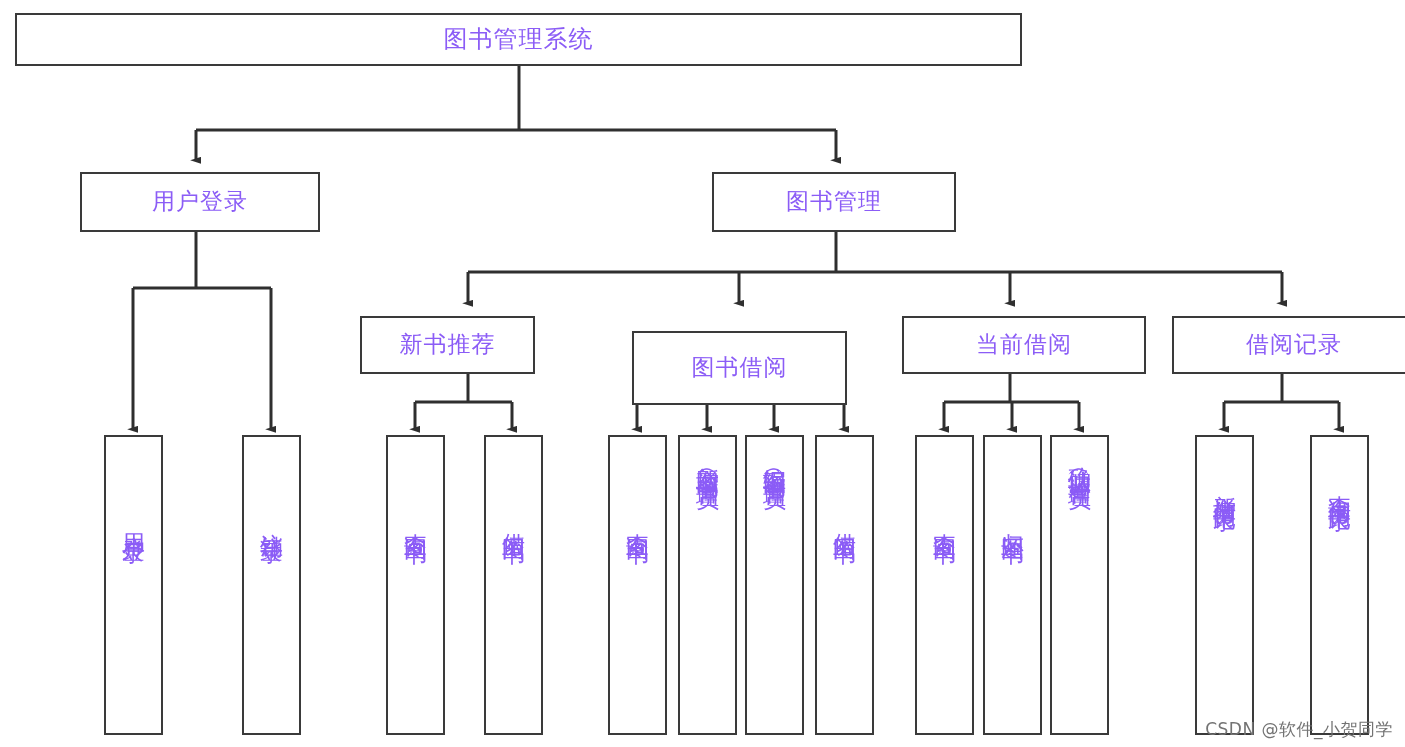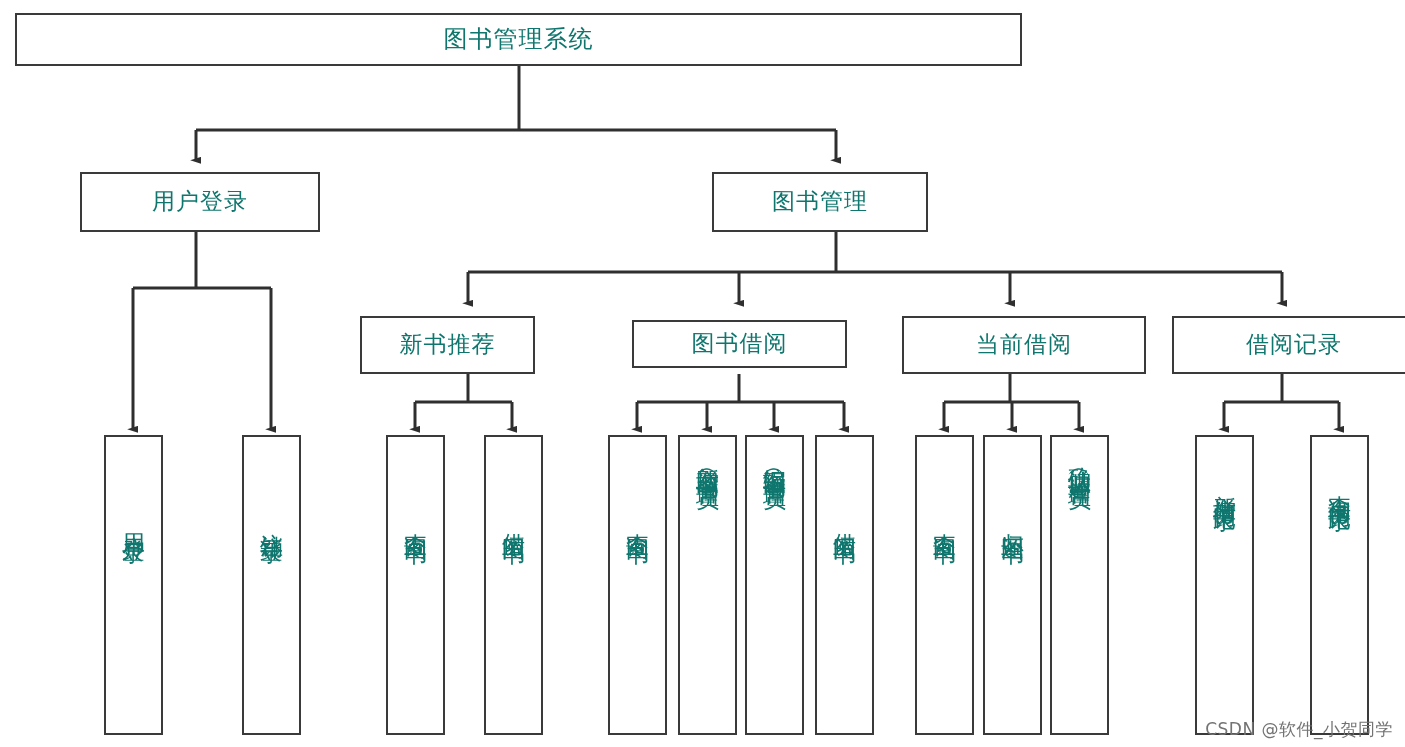--- a/index.html
+++ b/index.html
@@ -27,21 +27,21 @@
     pointer-events: none;
   }
   .node {
     position: absolute;
     box-sizing: border-box;
     background: #ffffff;
     border: 2px solid #3a3a3a;
     display: flex;
     align-items: center;
     justify-content: center;
-    color: #0f766e;
+    color: #8b5cf6;
   }
   .node-h {
     font-size: 23px;
     letter-spacing: 1px;
     line-height: 1.1;
     white-space: nowrap;
   }
   .node-root {
     font-size: 24px;
   }
@@ -134,29 +134,29 @@
   </svg>
 
   <div class="node node-h node-root" style="left:15px; top:13px; width:1007px; height:53px;">
     <span>图书管理系统</span>
   </div>
 
   <div class="node node-h" style="left:80px; top:172px; width:240px; height:60px;">
     <span>用户登录</span>
   </div>
 
-  <div class="node node-h" style="left:712px; top:172px; width:216px; height:60px;">
+  <div class="node node-h" style="left:712px; top:172px; width:244px; height:60px;">
     <span>图书管理</span>
   </div>
 
   <div class="node node-h" style="left:360px; top:316px; width:175px; height:58px;">
     <span>新书推荐</span>
   </div>
 
-  <div class="node node-h" style="left:632px; top:320px; width:215px; height:48px;">
+  <div class="node node-h" style="left:632px; top:331px; width:215px; height:74px;">
     <span>图书借阅</span>
   </div>
 
   <div class="node node-h" style="left:902px; top:316px; width:244px; height:58px;">
     <span>当前借阅</span>
   </div>
 
   <div class="node node-h" style="left:1172px; top:316px; width:244px; height:58px;">
     <span>借阅记录</span>
   </div>

